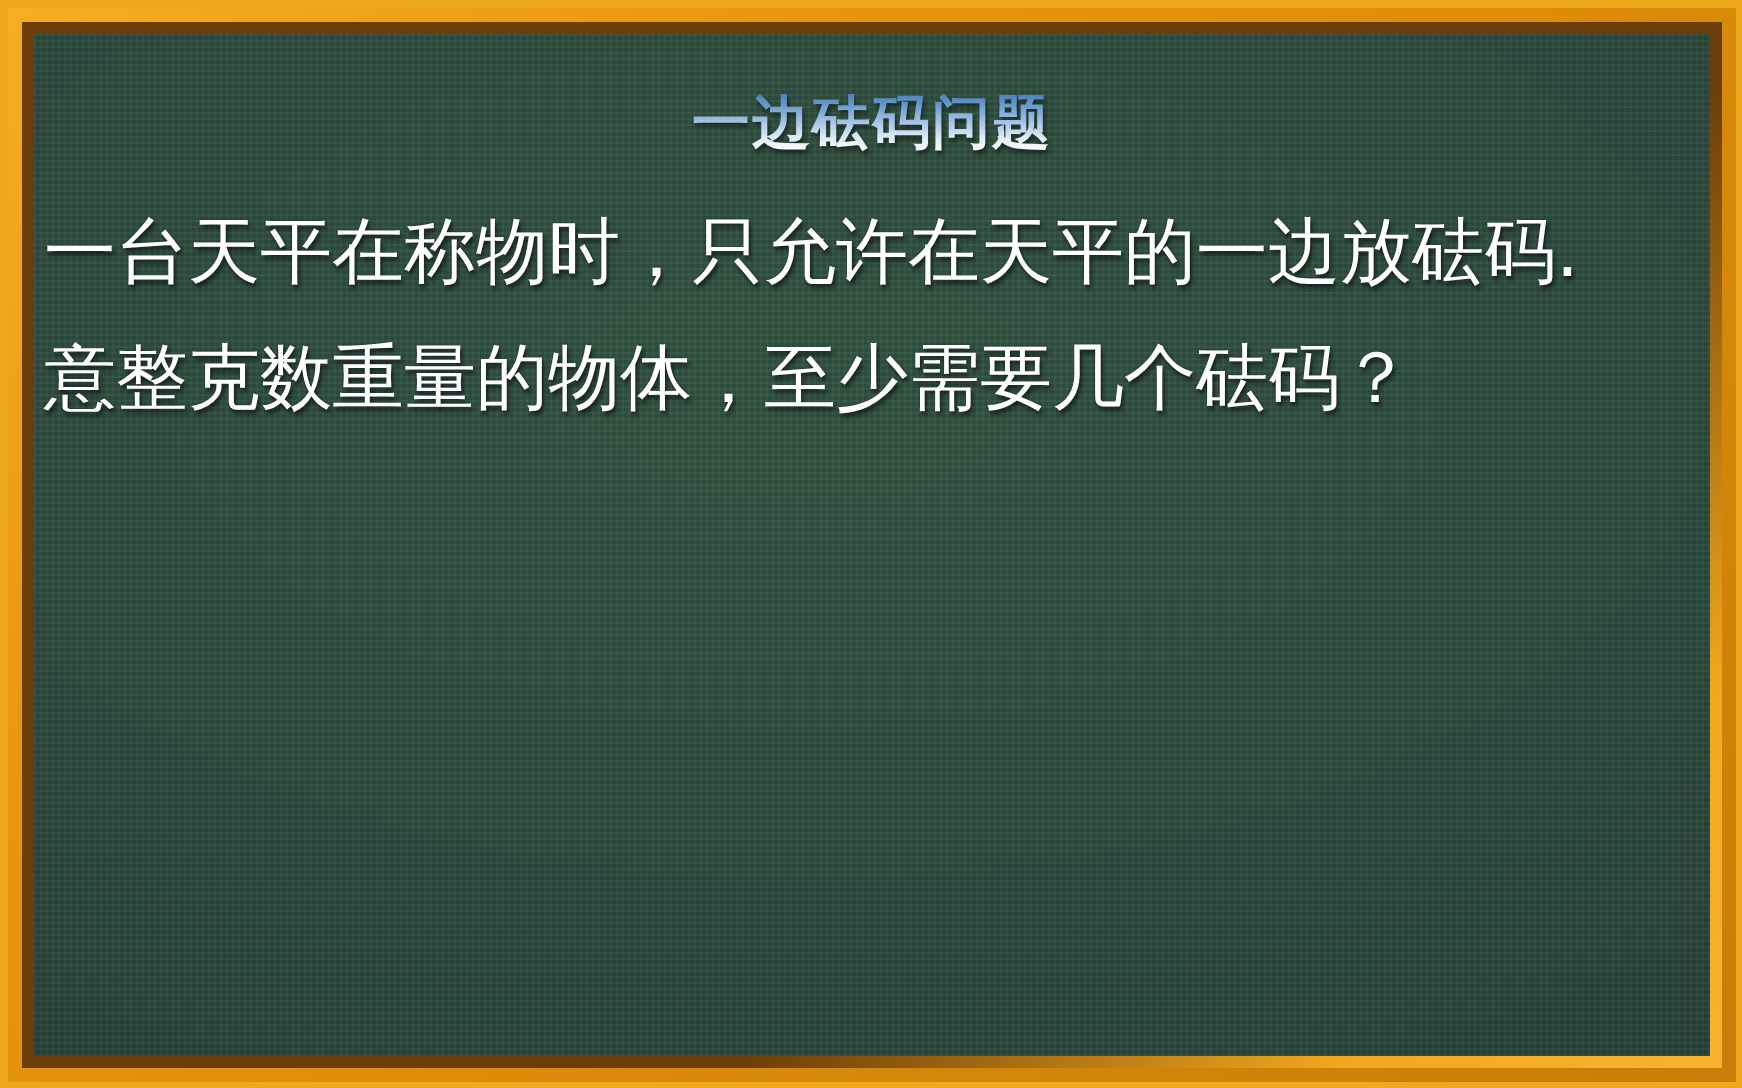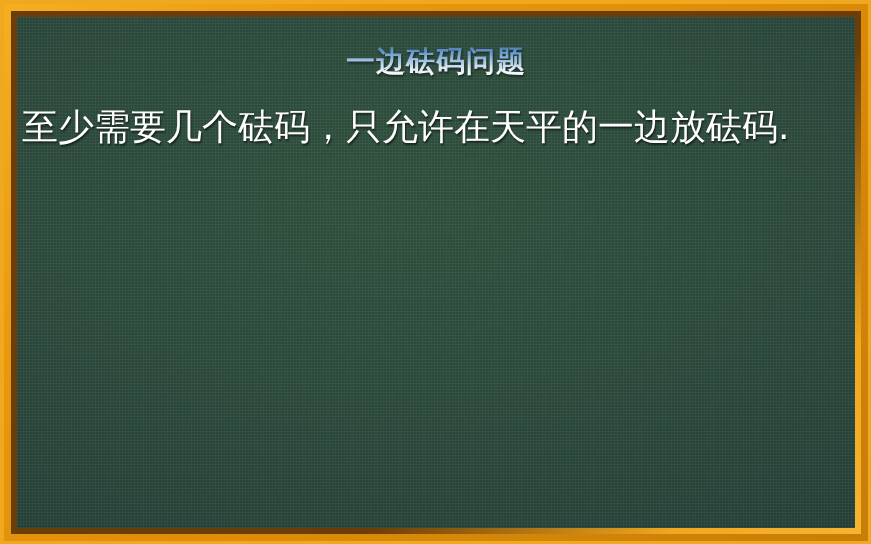--- a/index.html
+++ b/index.html
@@ -130,17 +130,18 @@
   <div class="frame-outer"></div>
   <div class="frame-main"></div>
   <div class="frame-bevel"></div>
   <div class="frame-bevel-light"></div>
 
   <div class="board">
 
     <div class="title">一边砝码问题</div>
 
     <div class="body-text">
-      <div class="body-line">至少需要几个砝码，只允许在天平的一边放砝码.</div>
+      <div class="body-line">一台天平在称物时，只允许在天平的一边放砝码.</div>
+      <div class="body-line">意整克数重量的物体，至少需要几个砝码？</div>
     </div>
 
   </div>
 </div>
 
 </body></html>

